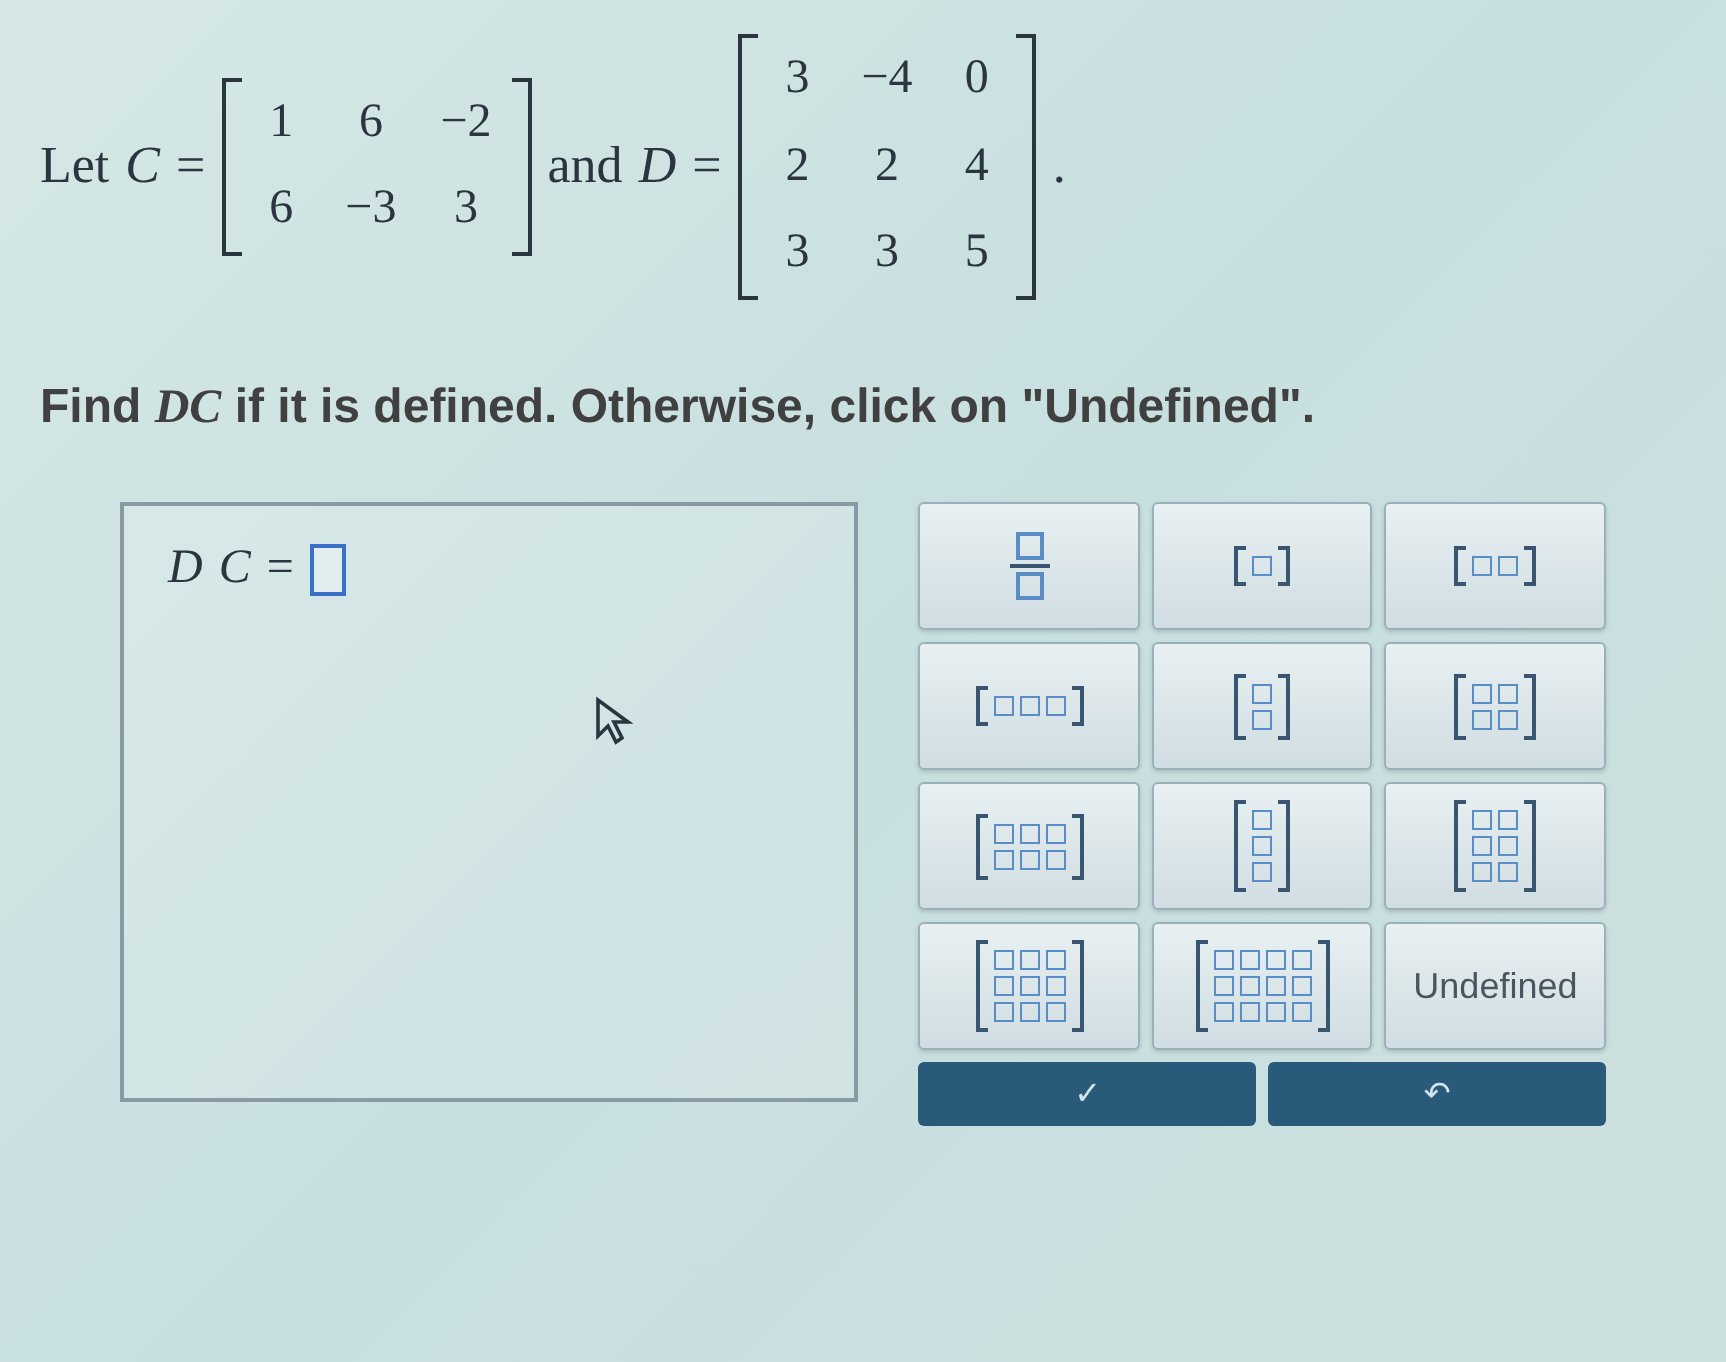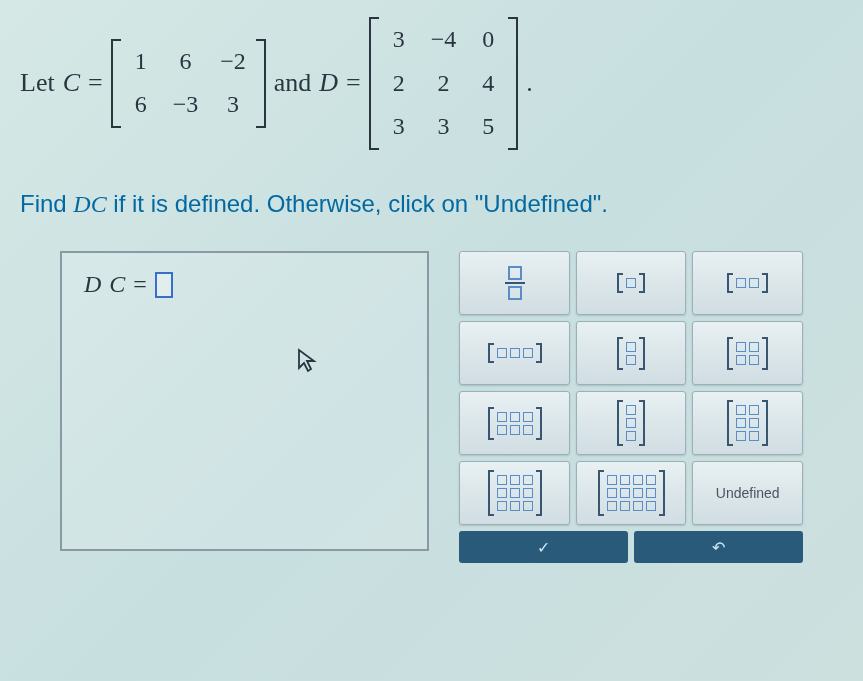--- a/index.html
+++ b/index.html
@@ -46,22 +46,23 @@
       display: grid;
       gap: 10px 22px;
       padding: 8px 14px;
     }
     .matrix-2x3 { grid-template-columns: repeat(3, auto); grid-template-rows: repeat(2, auto); }
     .matrix-3x3 { grid-template-columns: repeat(3, auto); grid-template-rows: repeat(3, auto); }
     .matrix-cell { text-align: center; min-width: 20px; font-size: 24px; }
     .instruction {
       font-size: 24px;
       font-family: Verdana, Geneva, sans-serif;
-      color: #0369a1;
+      color: #404040;
       margin: 35px 0 25px 0;
+      font-weight: bold;
     }
     .work-area {
       display: flex;
       gap: 30px;
       padding: 0 40px;
     }
     .answer-box {
       border: 2px solid #8a9aa5;
       background: rgba(255,255,255,0.15);
       width: 380px;
@@ -149,21 +150,21 @@
     .g-1x3 { grid-template: 1fr / 1fr 1fr 1fr; }
     .g-2x1 { grid-template: 1fr 1fr / 1fr; }
     .g-2x2 { grid-template: 1fr 1fr / 1fr 1fr; }
     .g-2x3 { grid-template: 1fr 1fr / 1fr 1fr 1fr; }
     .g-3x1 { grid-template: 1fr 1fr 1fr / 1fr; }
     .g-3x2 { grid-template: 1fr 1fr 1fr / 1fr 1fr; }
     .g-3x3 { grid-template: 1fr 1fr 1fr / 1fr 1fr 1fr; }
     .g-3x4 { grid-template: 1fr 1fr 1fr / 1fr 1fr 1fr 1fr; }
     .undef-btn {
       font-family: Verdana, sans-serif;
-      font-size: 14px;
+      font-size: 18px;
       color: #4a5560;
     }
     .bottom-btns {
       display: grid;
       grid-template-columns: 1fr 1fr;
       gap: 6px;
     }
     .blue-btn {
       background: #2a5a7a;
       height: 32px;

